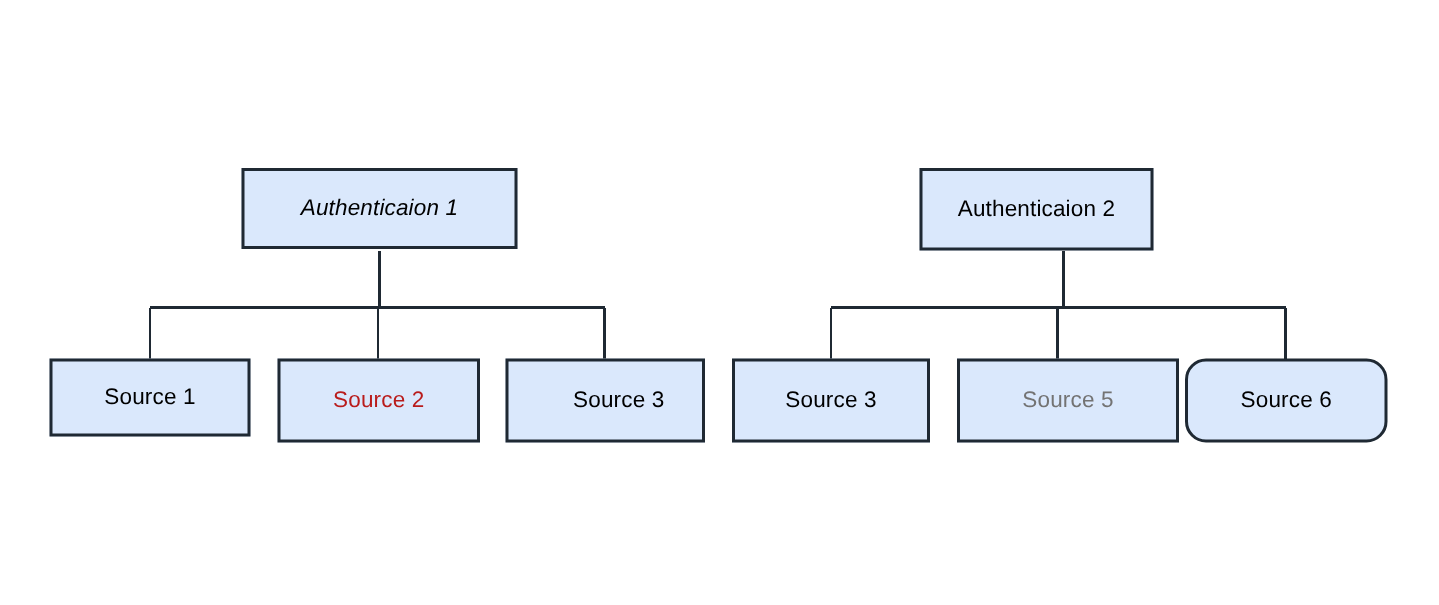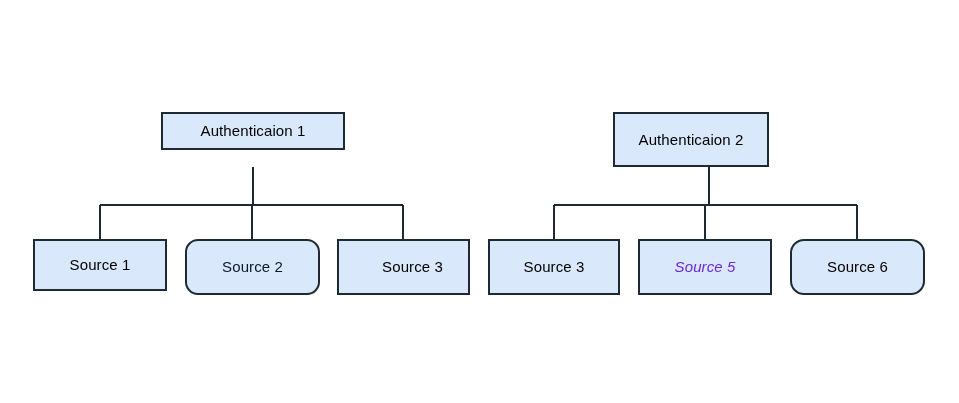--- a/index.html
+++ b/index.html
@@ -62,39 +62,39 @@
       <g>
         <line x1="709" y1="167" x2="709" y2="205" stroke="#1f2933" stroke-width="1.6" shape-rendering="crispEdges"></line>
         <line x1="554" y1="205" x2="857" y2="205" stroke="#1f2933" stroke-width="1.6" shape-rendering="crispEdges"></line>
         <line x1="554" y1="205" x2="554" y2="239" stroke="#1f2933" stroke-width="1.6" shape-rendering="crispEdges"></line>
         <line x1="705" y1="205" x2="705" y2="239" stroke="#1f2933" stroke-width="1.6" shape-rendering="crispEdges"></line>
         <line x1="857" y1="205" x2="857" y2="239" stroke="#1f2933" stroke-width="1.6" shape-rendering="crispEdges"></line>
       </g>
     </svg>
 
   <div id="node-layer">
-      <div class="node" style="left: 161px; top: 112px; width: 184px; height: 38px; background: rgb(218, 232, 252); border-color: rgb(31, 41, 51); color: rgb(0, 0, 0);">
+      <div class="node" style="left: 161px; top: 112px; width: 184px; height: 54px; background: rgb(218, 232, 252); border-color: rgb(31, 41, 51); color: rgb(0, 0, 0); font-style: italic;">
         <span class="node-label">Authenticaion 1</span>
       </div>
       <div class="node" style="left: 613px; top: 112px; width: 156px; height: 55px; background: rgb(218, 232, 252); border-color: rgb(31, 41, 51); color: rgb(0, 0, 0);">
         <span class="node-label">Authenticaion 2</span>
       </div>
       <div class="node" style="left: 33px; top: 239px; width: 134px; height: 52px; background: rgb(218, 232, 252); border-color: rgb(31, 41, 51); color: rgb(0, 0, 0);">
         <span class="node-label">Source 1</span>
       </div>
-      <div class="node" style="left: 185px; top: 239px; width: 135px; height: 56px; background: rgb(218, 232, 252); border-color: rgb(31, 41, 51); color: #0f172a; border-radius: 13px;">
+      <div class="node" style="left: 185px; top: 239px; width: 135px; height: 56px; background: rgb(218, 232, 252); border-color: rgb(31, 41, 51); color: #b91c1c;">
         <span class="node-label">Source 2</span>
       </div>
       <div class="node" style="left: 337px; top: 239px; width: 133px; height: 56px; background: rgb(218, 232, 252); border-color: rgb(31, 41, 51); color: rgb(0, 0, 0); padding-left: 18px;">
         <span class="node-label">Source 3</span>
       </div>
       <div class="node" style="left: 488px; top: 239px; width: 132px; height: 56px; background: rgb(218, 232, 252); border-color: rgb(31, 41, 51); color: rgb(0, 0, 0);">
         <span class="node-label">Source 3</span>
       </div>
-      <div class="node" style="left: 638px; top: 239px; width: 134px; height: 56px; background: rgb(218, 232, 252); border-color: rgb(31, 41, 51); color: #6d28d9; font-style: italic;">
+      <div class="node" style="left: 638px; top: 239px; width: 148px; height: 56px; background: rgb(218, 232, 252); border-color: rgb(31, 41, 51); color: #737373;">
         <span class="node-label">Source 5</span>
       </div>
       <div class="node" style="left: 790px; top: 239px; width: 135px; height: 56px; background: rgb(218, 232, 252); border-color: rgb(31, 41, 51); color: rgb(0, 0, 0); border-radius: 14px;">
         <span class="node-label">Source 6</span>
       </div>
     </div>
 
 </div>
 
 </body></html>

